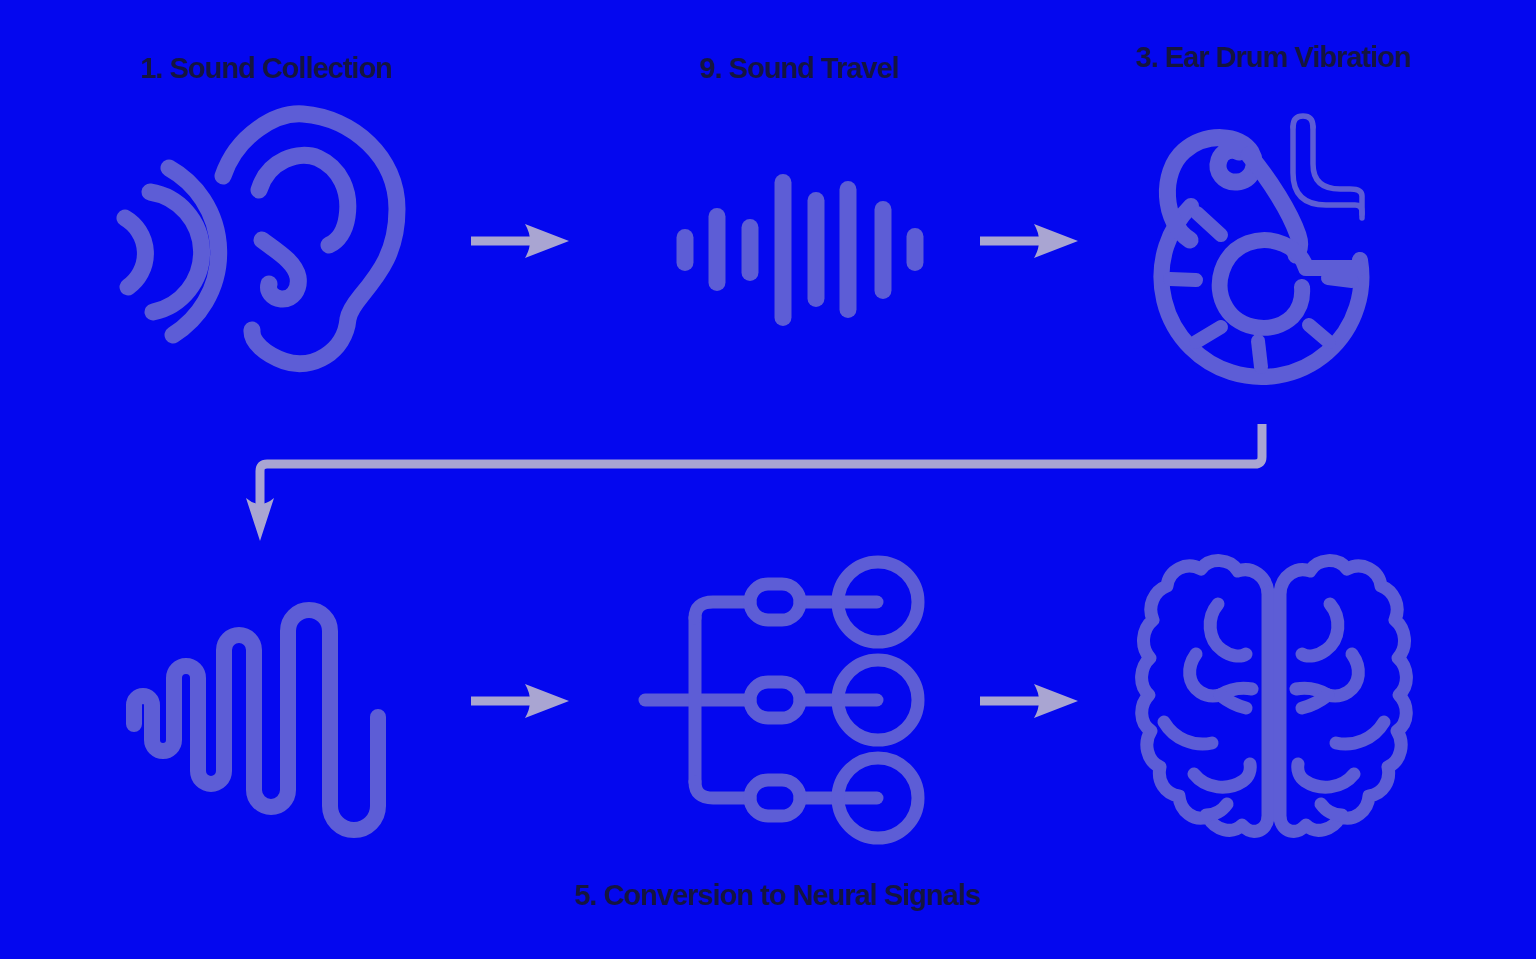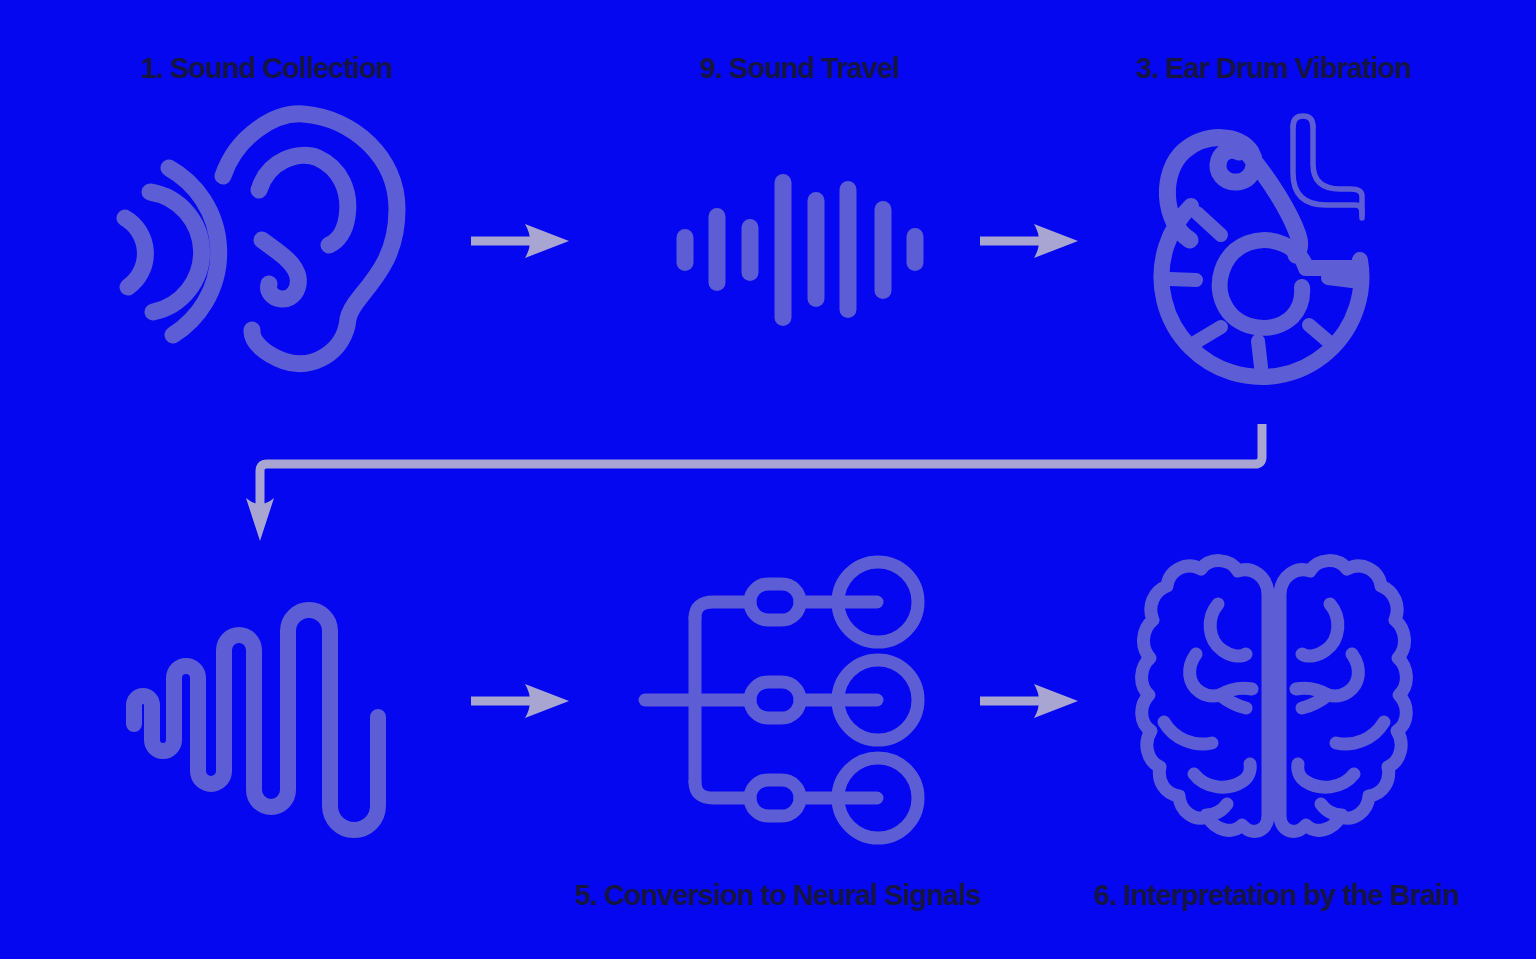--- a/index.html
+++ b/index.html
@@ -26,23 +26,22 @@
   .ar{stroke:var(--arrow,#a9a5d2);fill:none;}
   .arh{fill:var(--arrow,#a9a5d2);stroke:none;}
 </style>
 </head>
 <body>
 
 <div class="canvas">
 
   <div class="step-title" style="left:266px;top:53px">1. Sound Collection</div>
   <div class="step-title" style="left:799px;top:53px">9. Sound Travel</div>
-  <div class="step-title" style="left:1273px;top:53px">3. Ear Drum Vibration</div>
+  <div class="step-title" style="left:1273px;top:42px">3. Ear Drum Vibration</div>
   <div class="step-title" style="left:777px;top:880px">5. Conversion to Neural Signals</div>
-  <div class="step-title" style="left:1276px;top:880px">6. Interpretation by the Brain</div>
 
   <svg class="icon-svg" style="left:110px;top:100px" width="300" height="285" viewBox="110 100 300 285">
     <g class="st" stroke-width="17">
       <path d="M125,218 A41,41 0 0 1 128,287"></path>
       <path d="M150,192 A61,61 0 0 1 153,312"></path>
       <path d="M169,168 A97,97 0 0 1 173,335"></path>
       <path d="M223,176 C237,135 276,112 303,114 C353,118 397,157 397,209 C397,251 380,273 361,296
                C352,307 349,313 348,319 C345,352 312,371 284,361 C265,354 251,342 252,330"></path>
       <path d="M259,190 C268,160 299,150 318,158 C340,168 351,191 347,217 C345,231 338,241 329,245"></path>
       <path d="M262,240 C278,252 295,262 298,277 C300,290 292,300 281,299 C272,298 267,291 269,284"></path>

